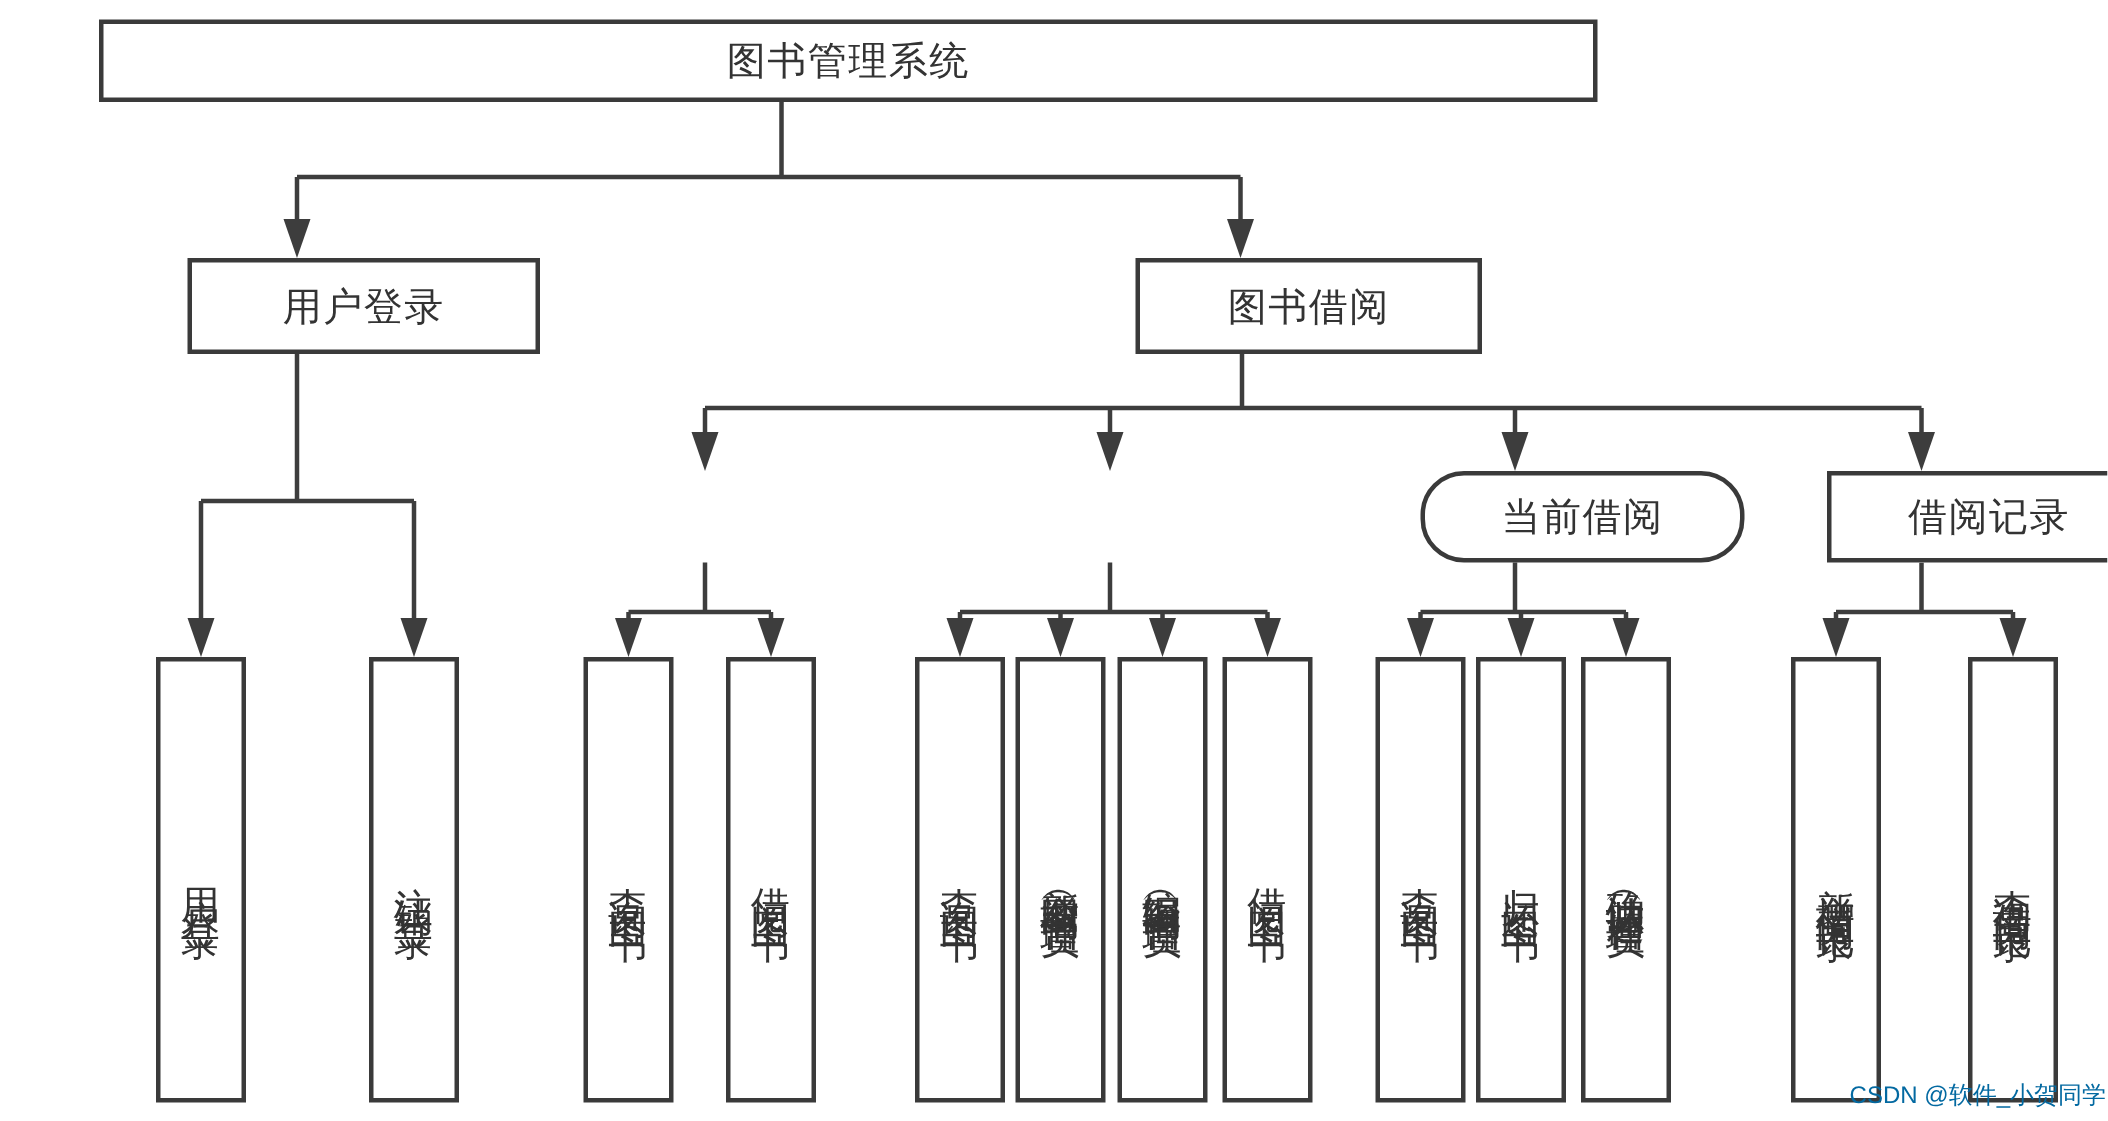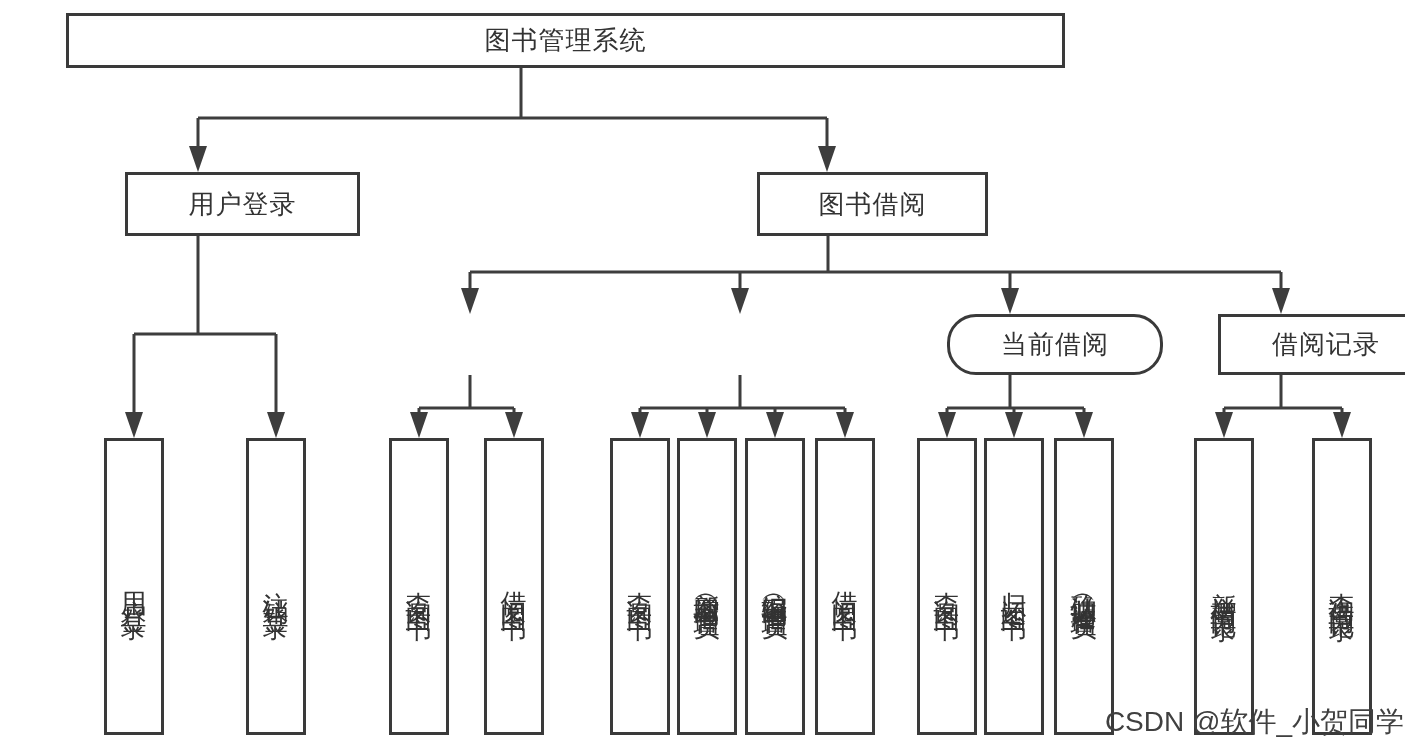--- a/index.html
+++ b/index.html
@@ -49,22 +49,22 @@
   .leaf{top:438px;width:60px;height:297px;}
   #lf-1 {left:104px;} #lf-2 {left:246px;} #lf-3 {left:389px;}
   #lf-4 {left:484px;} #lf-5 {left:610px;} #lf-6 {left:677px;}
   #lf-7 {left:745px;} #lf-8 {left:815px;} #lf-9 {left:917px;}
   #lf-10{left:984px;} #lf-11{left:1054px;} #lf-12{left:1194px;}
   #lf-13{left:1312px;}
 
   #watermark{
     position:absolute;
     right:1px;bottom:6px;
-    font-size:28px;
-    color:#404040;
+    font-size:16px;
+    color:#0369a1;
     z-index:5;
     white-space:nowrap;
   }
 </style>
 </head>
 <body>
 
 <div id="stage">
 
   <svg id="connectors" width="1405" height="747" viewBox="0 0 1405 747">

